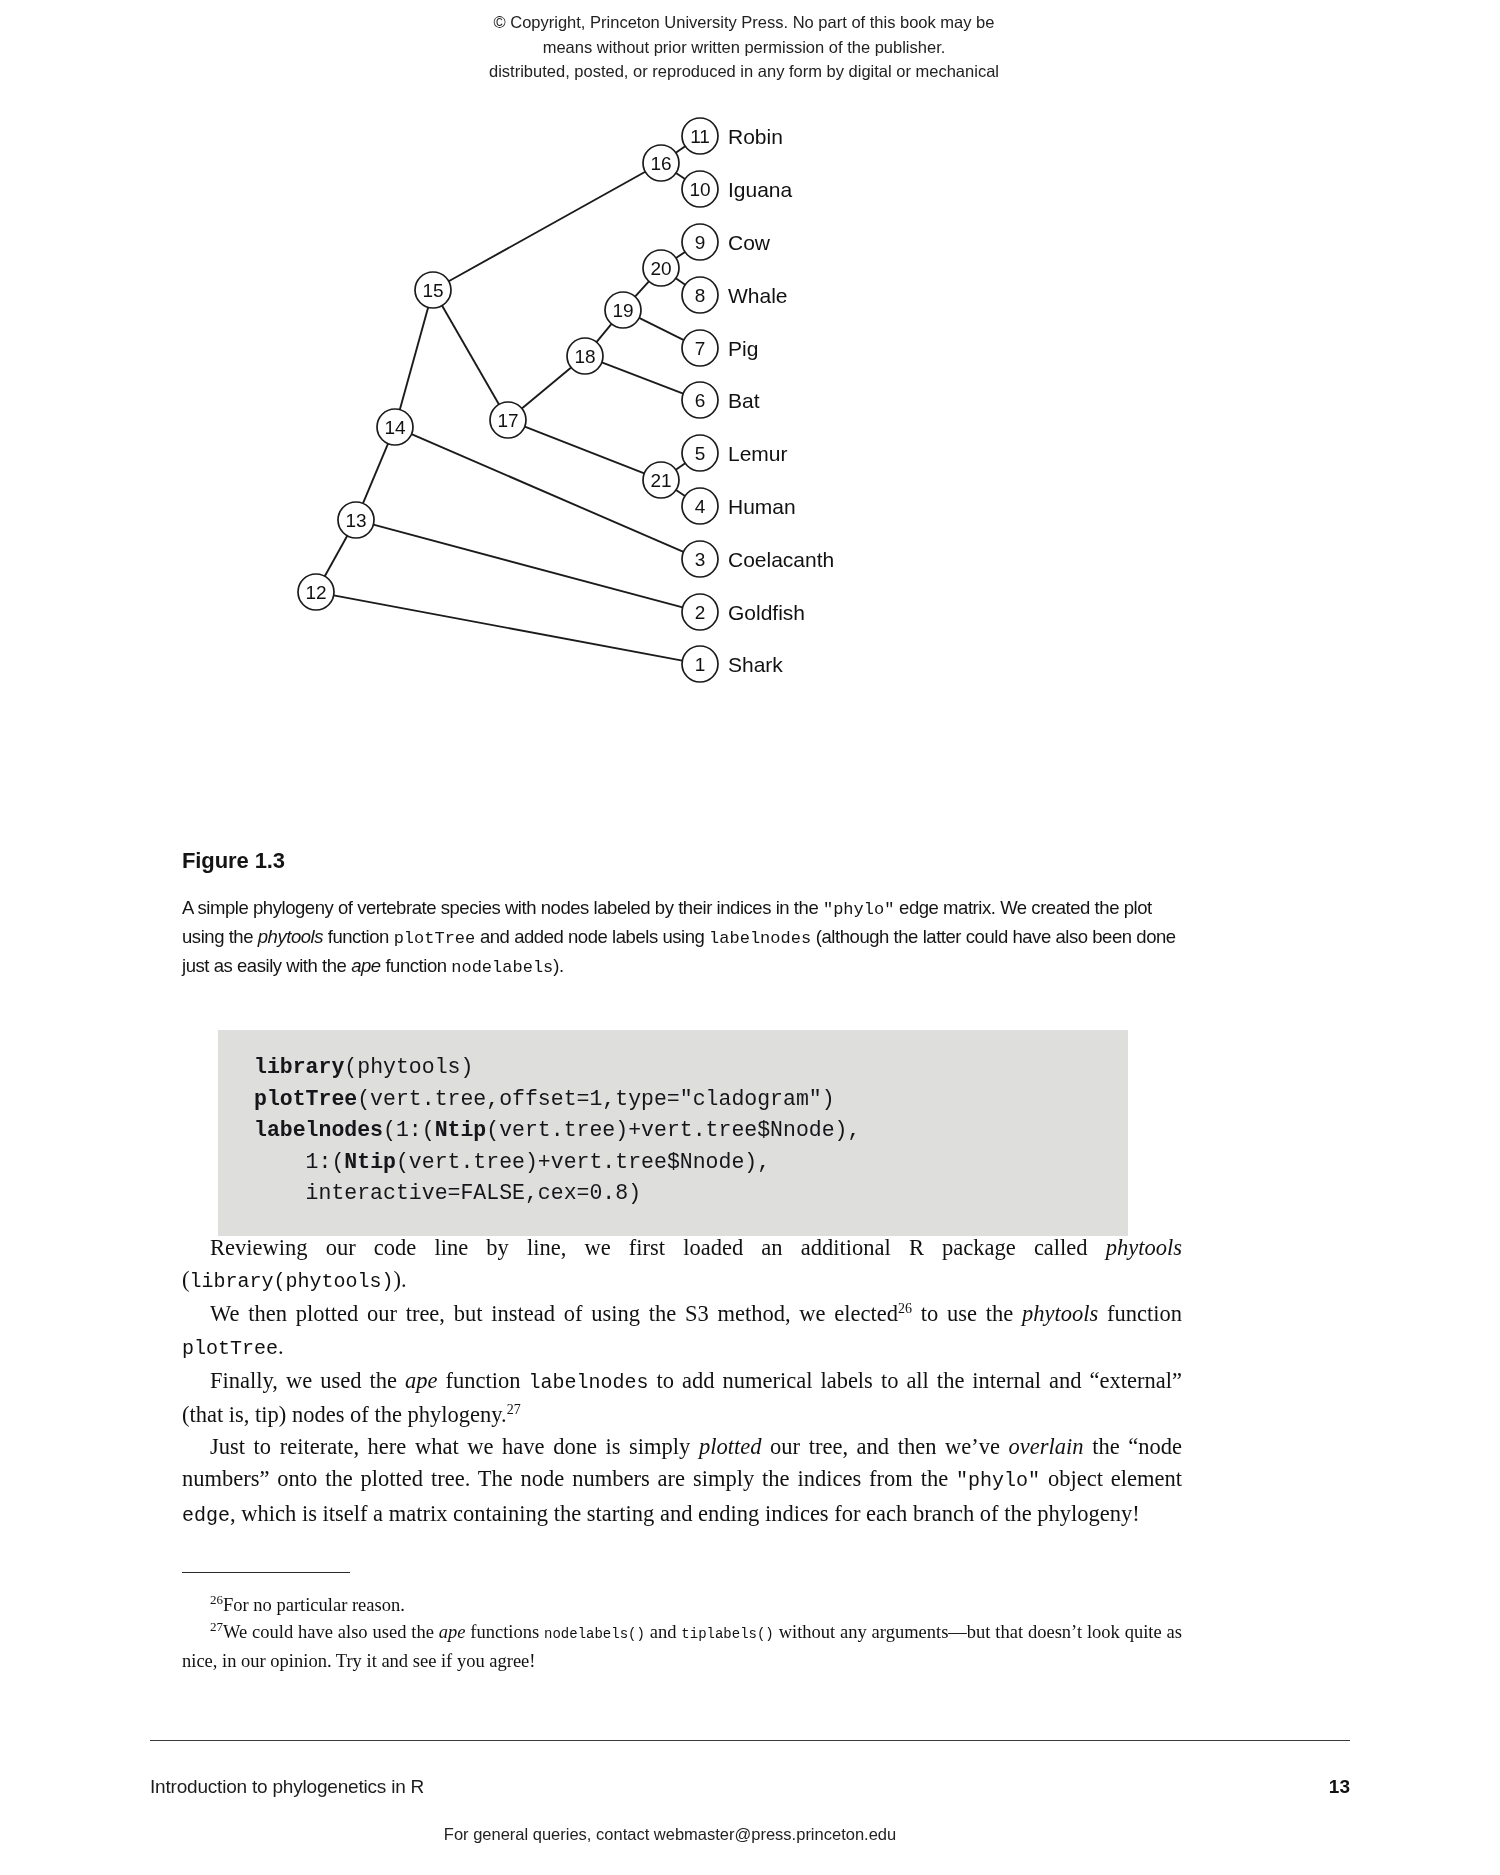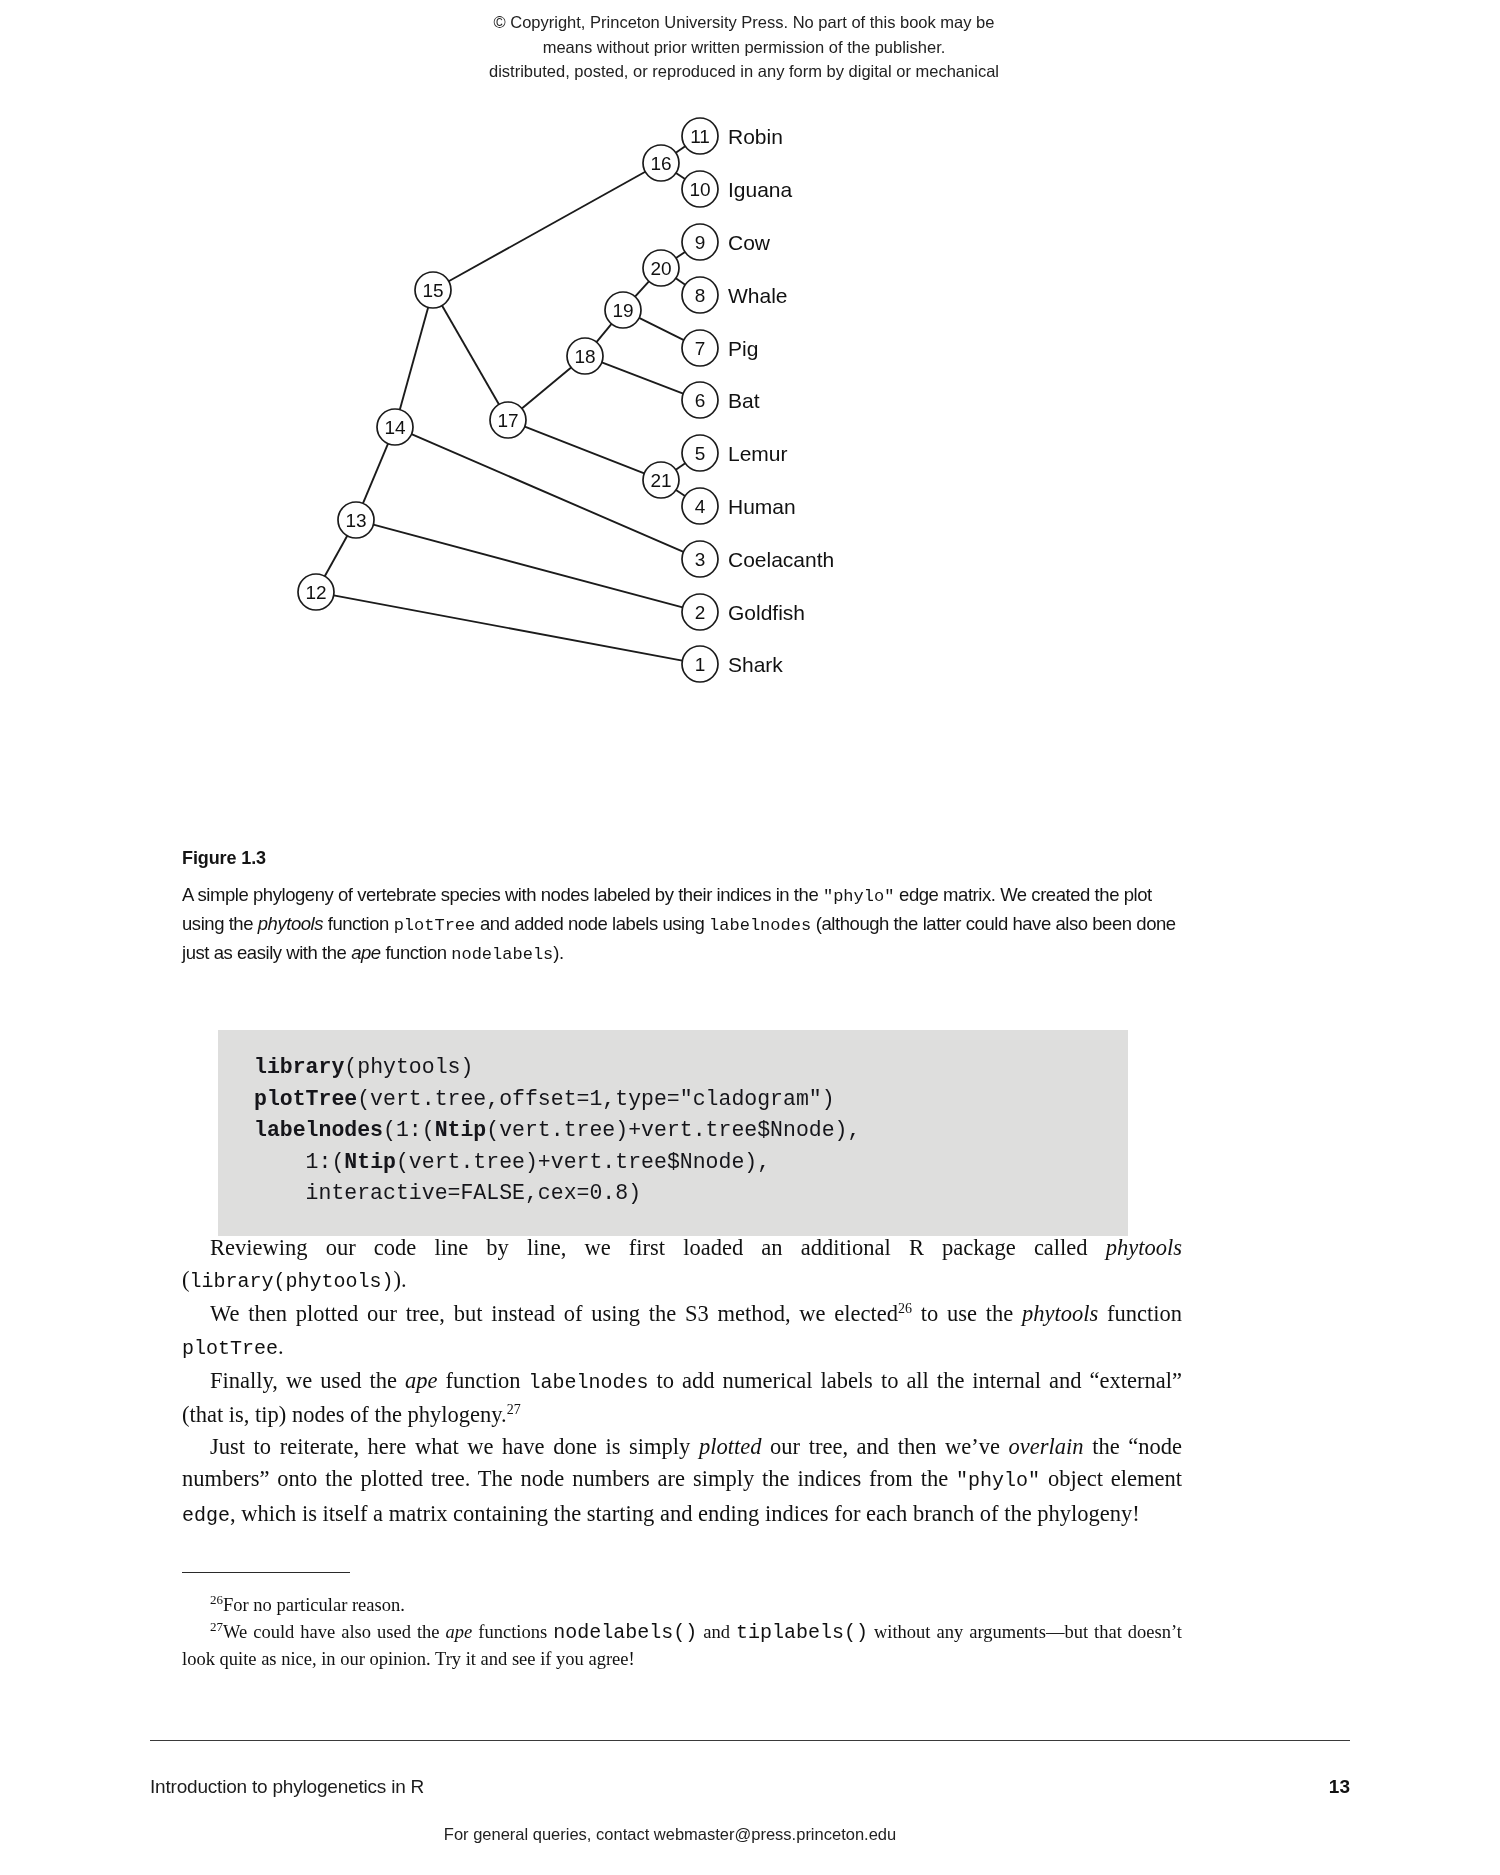--- a/index.html
+++ b/index.html
@@ -69,23 +69,23 @@
   
   .caption {
     position: absolute;
     left: 182px;
     top: 848px;
     width: 1000px;
     font-family: "Liberation Sans", sans-serif;
     color: #141414;
   }
   .caption-title {
-    font-size: 18px;
+    font-size: 22px;
     font-weight: bold;
-    margin-bottom: 12px;
+    margin-bottom: 20px;
     letter-spacing: -0.1px;
   }
   .caption-body {
     font-size: 18.5px;
     line-height: 27px;
     letter-spacing: -0.45px;
   }
   .caption-body .mono {
     font-family: "Liberation Mono", monospace;
     font-size: 17px;
@@ -162,21 +162,21 @@
     text-align: justify;
   }
   .footnotes p { margin: 0; text-indent: 28px; }
   .footnotes sup {
     font-size: 13px;
     vertical-align: super;
     line-height: 0;
   }
   .footnotes .mono {
     font-family: "Liberation Mono", monospace;
-    font-size: 20px;
+    font-size: 14px;
   }
   .footnotes .ital { font-style: italic; }
 
   
   .footer-rule {
     position: absolute;
     left: 150px;
     top: 1740px;
     width: 1200px;
     height: 1.3px;

